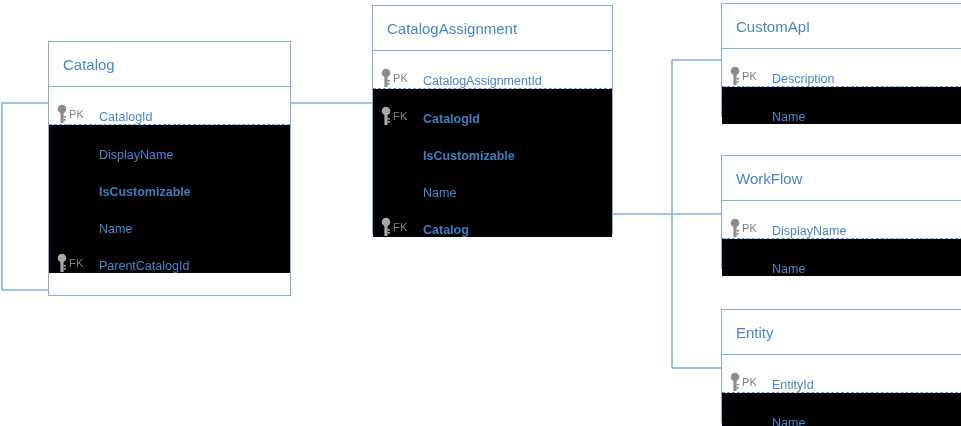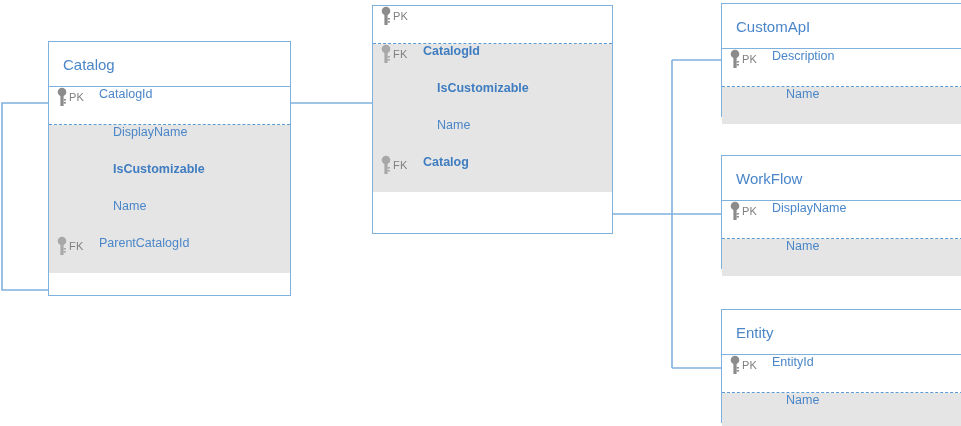--- a/index.html
+++ b/index.html
@@ -36,27 +36,27 @@
     overflow:hidden;
   }
   
   .pk-block{
     background:#ffffff;
     border-bottom:1px dashed #5b9bd5;
     box-sizing:border-box;
   }
   
   .body-block{
-    background:#e5e5e5;
+    background:#000000;
     box-sizing:border-box;
   }
   .row{
     height:37px;
     display:flex;
-    align-items:flex-start;
+    align-items:flex-end;
     box-sizing:border-box;
     white-space:nowrap;
   }
   .keycell{
     width:46px;
     min-width:46px;
     display:flex;
     align-items:center;
     padding-left:8px;
     box-sizing:border-box;
@@ -69,21 +69,21 @@
     letter-spacing:0.2px;
   }
   .field{
     font-size:12.5px;
     color:#4a86c8;
     padding-left:4px;
   }
   .field.req{font-weight:bold;color:#3f7dc0;}
 
   
-  .row.nokey .field{padding-left:64px;}
+  .row.nokey .field{padding-left:50px;}
 </style>
 </head>
 <body>
 
 <div id="canvas">
 
   <svg id="connectors" viewBox="0 0 961 426" width="961" height="426">
     <g fill="none" stroke="#7fb0de" stroke-width="1.6">
 
       <path d="M 48 103 L 2 103 L 2 290 L 48 290"></path>
@@ -141,33 +141,35 @@
             </svg>
           </span>
           <span class="key-tag">FK</span>
         </span>
         <span class="field">ParentCatalogId</span>
       </div>
     </div>
   </div>
 
   <div class="table" style="left:372px; top:5px; width:241px; height:229px;">
-    <div class="pk-block">
-      <div class="row">
-        <span class="keycell">
-          <span class="key-icon">
-            <svg width="11" height="20" viewBox="0 0 11 20">
-              <circle cx="5" cy="5" r="4.3" fill="#8c8c8c"></circle>
-              <rect x="3.4" y="8" width="3.2" height="11" fill="#8c8c8c"></rect>
-              <rect x="6.6" y="12" width="2.3" height="1.6" fill="#8c8c8c"></rect>
-              <rect x="6.6" y="15" width="2.3" height="1.6" fill="#8c8c8c"></rect>
-            </svg>
-          </span>
-          <span class="key-tag">PK</span>
-        </span>
+    <div class="table-title">CatalogAssignment</div>
+    <div class="pk-block">
+      <div class="row">
+        <span class="keycell">
+          <span class="key-icon">
+            <svg width="11" height="20" viewBox="0 0 11 20">
+              <circle cx="5" cy="5" r="4.3" fill="#8c8c8c"></circle>
+              <rect x="3.4" y="8" width="3.2" height="11" fill="#8c8c8c"></rect>
+              <rect x="6.6" y="12" width="2.3" height="1.6" fill="#8c8c8c"></rect>
+              <rect x="6.6" y="15" width="2.3" height="1.6" fill="#8c8c8c"></rect>
+            </svg>
+          </span>
+          <span class="key-tag">PK</span>
+        </span>
+        <span class="field">CatalogAssignmentId</span>
       </div>
     </div>
     <div class="body-block">
       <div class="row">
         <span class="keycell">
           <span class="key-icon">
             <svg width="11" height="20" viewBox="0 0 11 20">
               <circle cx="5" cy="5" r="4.3" fill="#a8a8a8"></circle>
               <rect x="3.4" y="8" width="3.2" height="11" fill="#a8a8a8"></rect>
               <rect x="6.6" y="12" width="2.3" height="1.6" fill="#a8a8a8"></rect>

